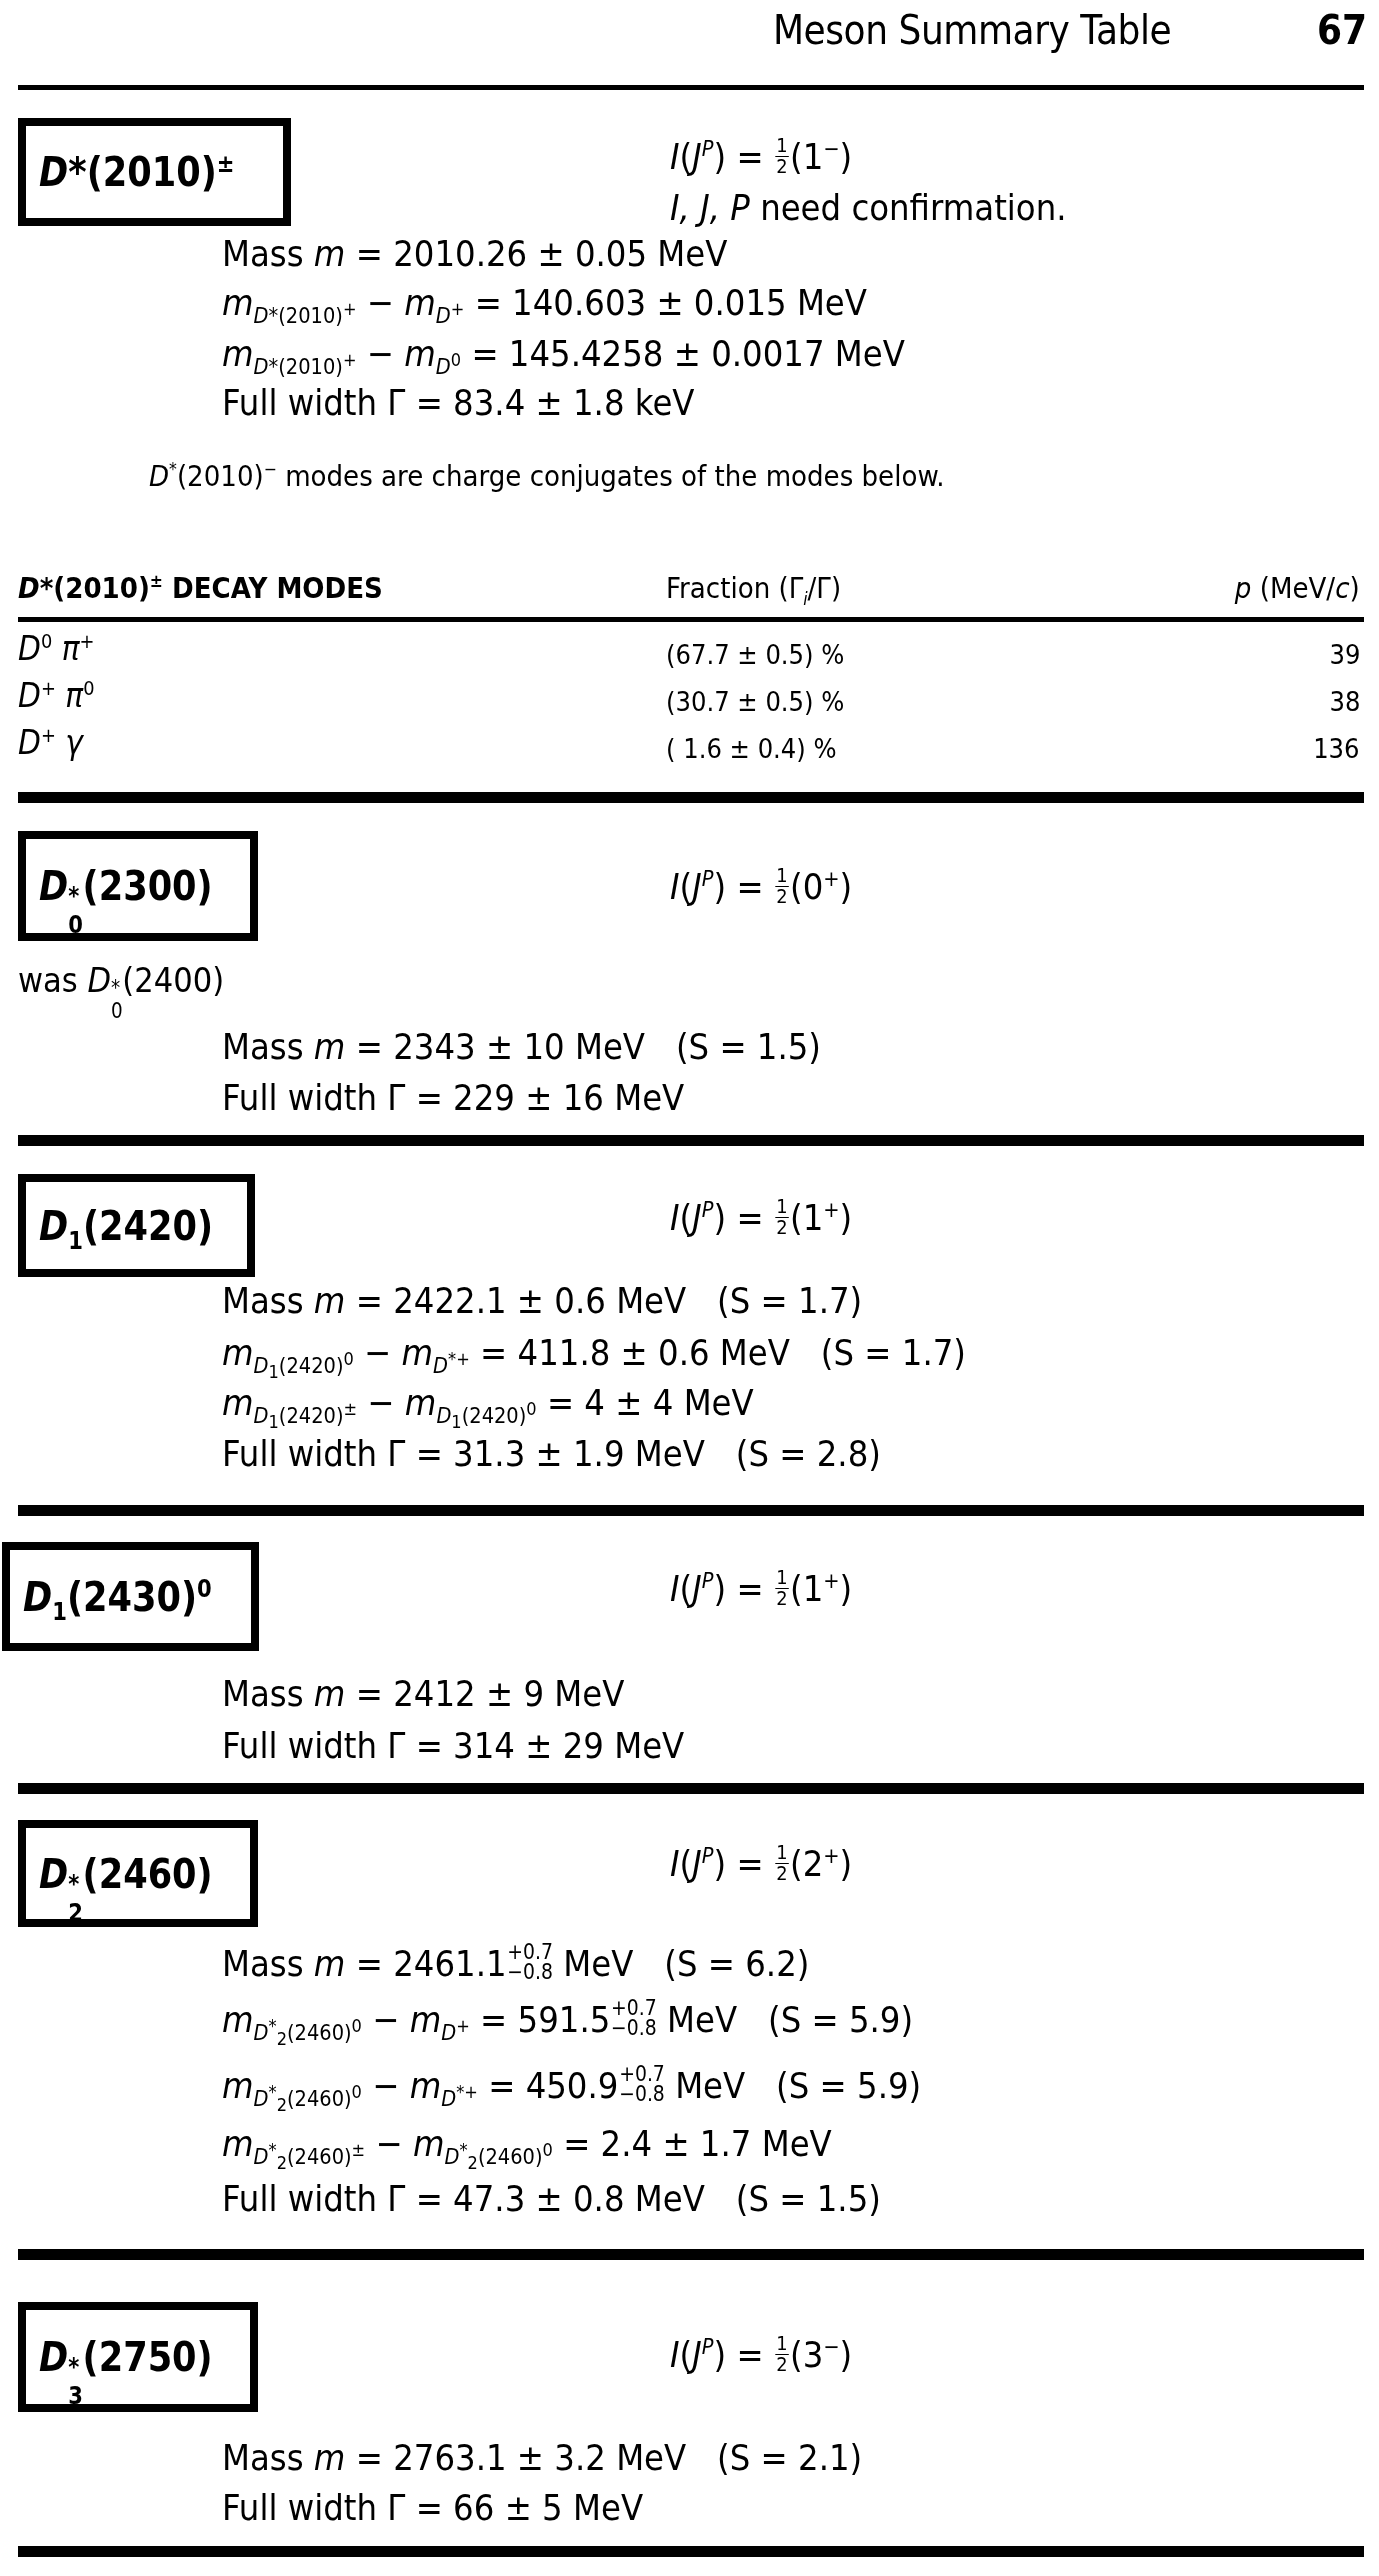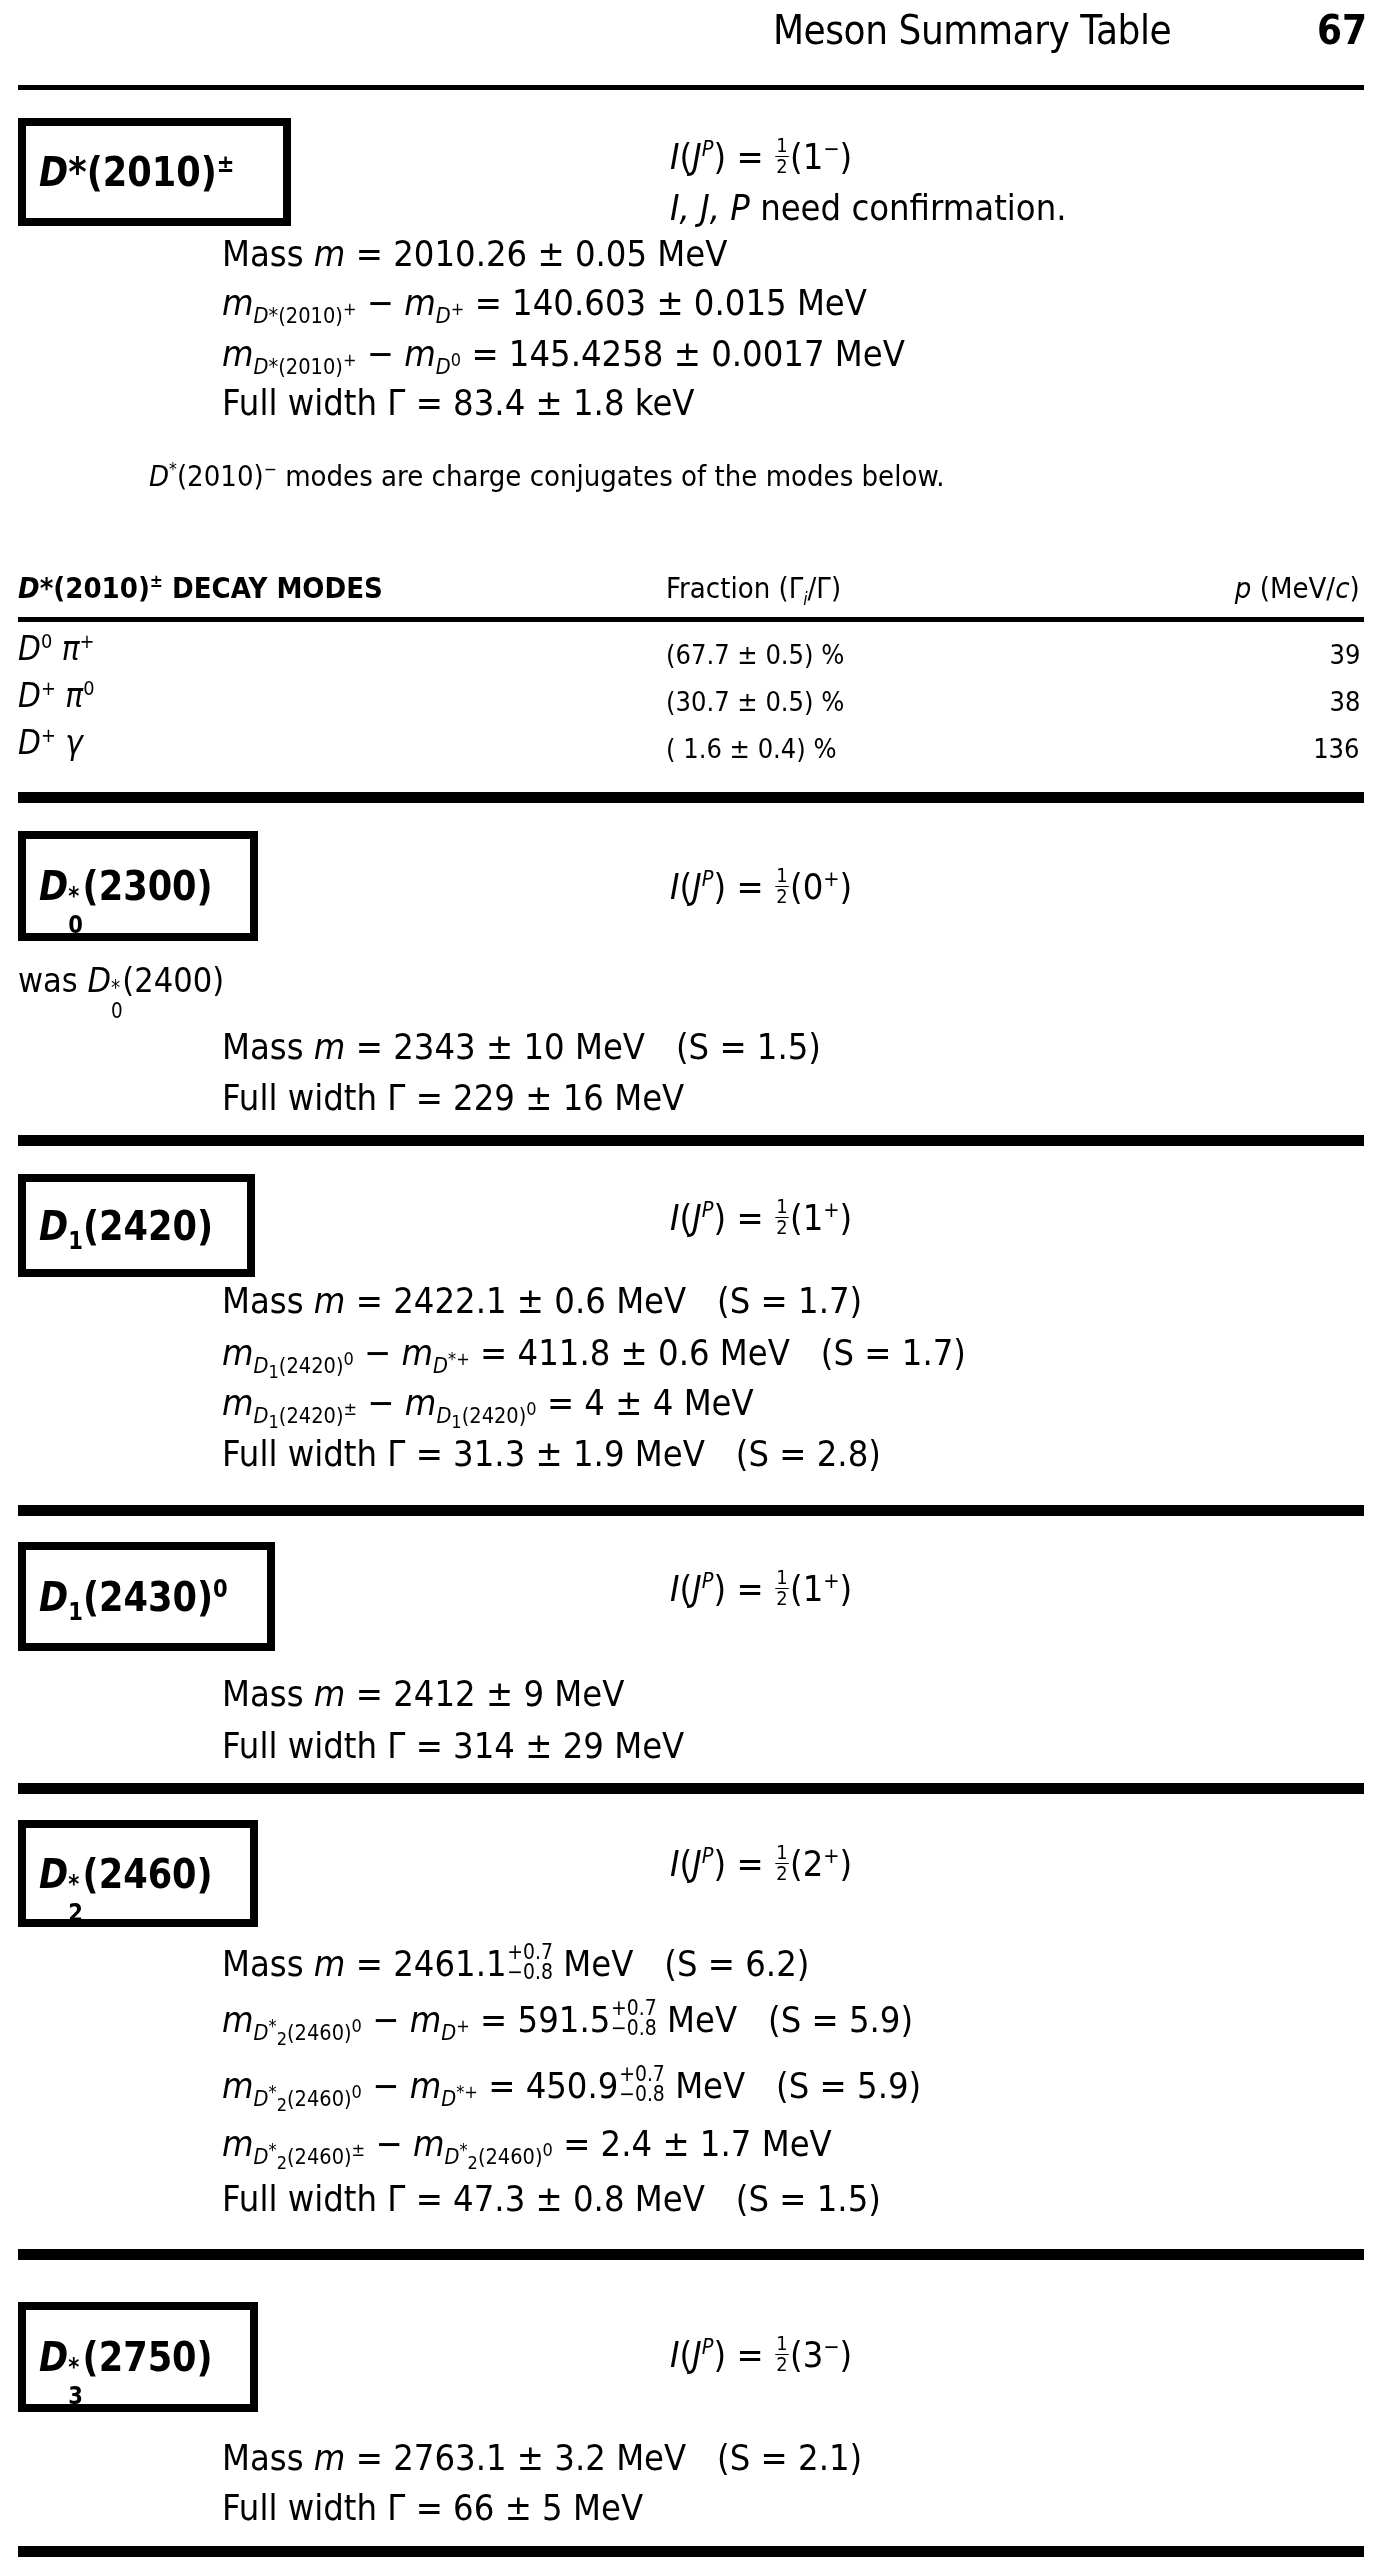--- a/index.html
+++ b/index.html
@@ -119,21 +119,21 @@
   <i>m</i><sub class="small"><i>D</i><sub>1</sub>(2420)<sup>0</sup></sub><span> − </span><i>m</i><sub class="small"><i>D</i><sup>*+</sup></sub> <span>= 411.8 ± 0.6 MeV</span>&nbsp;&nbsp;&nbsp;<span>(S = 1.7)</span>
 </div>
 <div class="abs line" style="top:1382px;">
   <i>m</i><sub class="small"><i>D</i><sub>1</sub>(2420)<sup>±</sup></sub><span> − </span><i>m</i><sub class="small"><i>D</i><sub>1</sub>(2420)<sup>0</sup></sub> <span>= 4 ± 4 MeV</span>
 </div>
 <div class="abs line" style="top:1433px;">
   <span>Full width Γ = </span><span>31.3 ± 1.9 MeV</span>&nbsp;&nbsp;&nbsp;<span>(S = 2.8)</span>
 </div>
 <div class="abs rule-thick" style="top:1505px;"></div>
 
-<div class="abs pbox" style="left:18px; top:1542px; width:257px; height:109px;">
+<div class="abs pbox" style="left:2px; top:1542px; width:257px; height:109px;">
   <span class="pname"><i>D</i><sub class="small">1</sub><span>(2430)</span><sup class="small">0</sup></span>
 </div>
 <div class="abs ijp" style="top:1568px;">
   <i>I</i>(<i>J</i><sup class="small"><i>P</i></sup><span>) = </span><span class="frac"><span class="num">1</span><span class="den">2</span></span><span>(1</span><sup class="small">+</sup>)
 </div>
 <div class="abs line" style="top:1673px;">
   <span>Mass </span><i>m</i><span> = </span><span>2412 ± 9 MeV</span>
 </div>
 <div class="abs line" style="top:1725px;">
   <span>Full width Γ = </span><span>314 ± 29 MeV</span>

